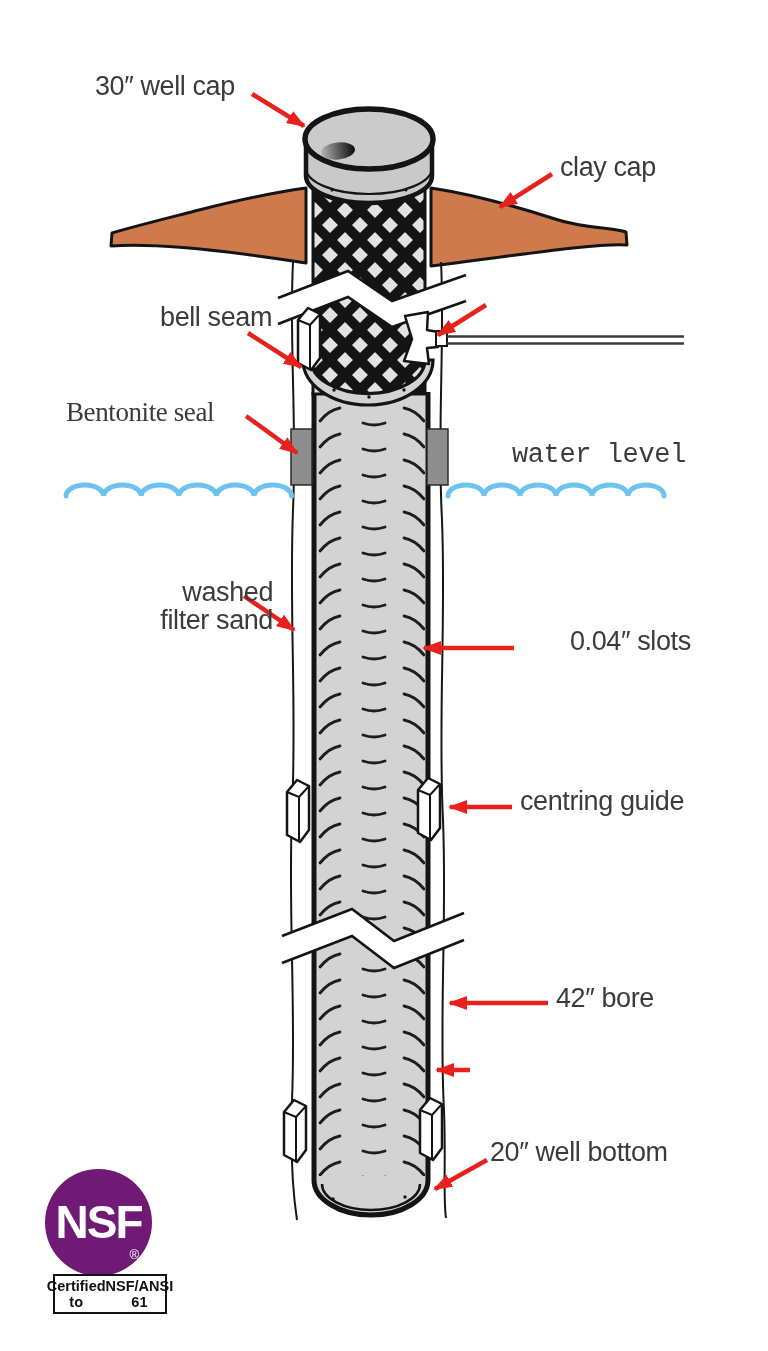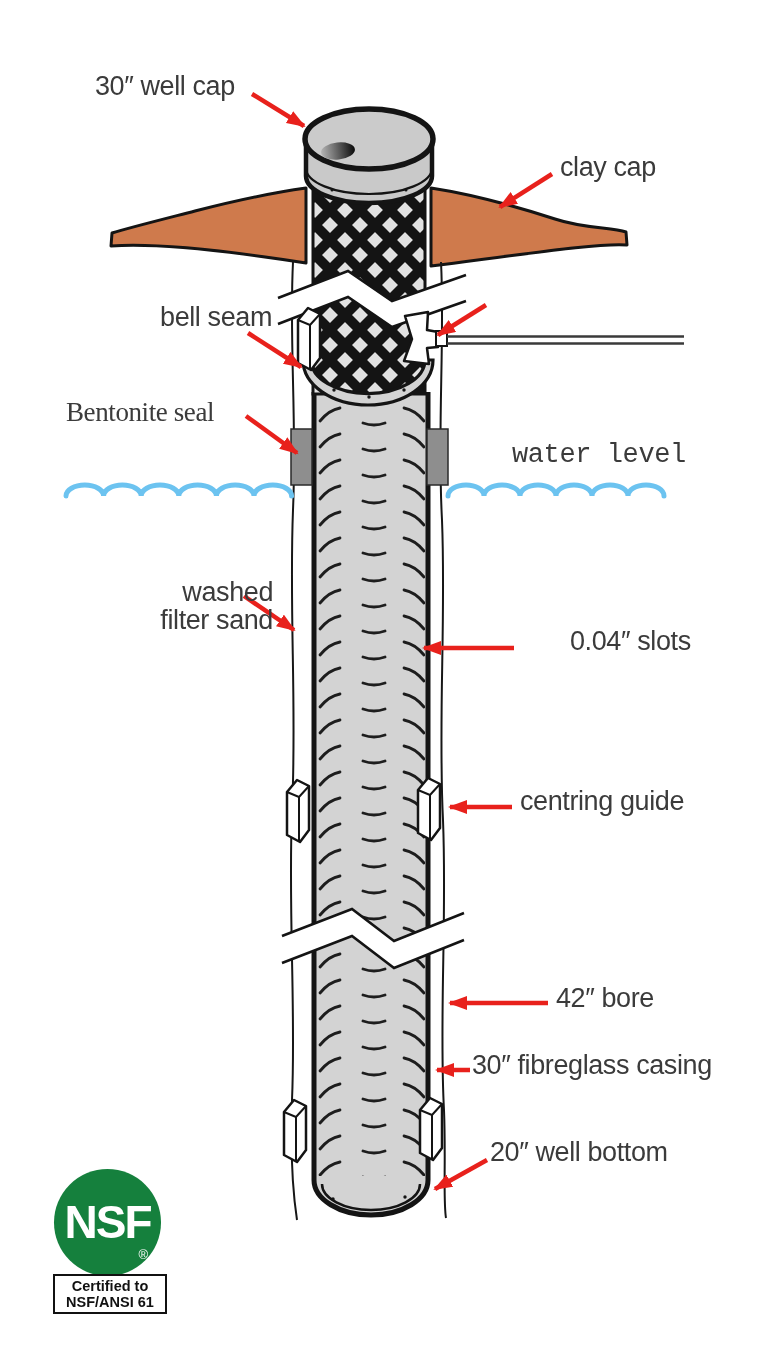--- a/index.html
+++ b/index.html
@@ -10,27 +10,27 @@
        letter-spacing:-0.4px;white-space:nowrap;}
   .lbl.right{text-align:right;}
   .clayfill{fill:var(--clay,#cf7a4c);stroke:var(--ink,#141414);stroke-width:3;stroke-linejoin:round;}
   .capfill{fill:var(--cap,#c9c9c9);stroke:var(--ink,#141414);}
   .casingfill{fill:var(--casing,#d3d3d3);stroke:var(--ink,#141414);}
   .sealfill{fill:var(--seal,#8e8e8e);stroke:#2a2a2a;stroke-width:1.5;}
   .wave{stroke:var(--water,#6cc3f0);stroke-width:5;fill:none;stroke-linecap:round;}
   .arrow{stroke:var(--accent,#e8211c);stroke-width:4.5;}
   .white{fill:#fff;stroke:var(--ink,#141414);}
   
-  .nsf-circle{position:absolute;left:54px;top:1169px;width:107px;height:107px;background:#15803d;
+  .nsf-circle{position:absolute;left:45px;top:1169px;width:107px;height:107px;background:#701a75;
               border-radius:50%;}
   .nsf-text{position:absolute;left:0;right:0;top:26px;text-align:center;color:#fff;
             font-size:46px;font-weight:bold;letter-spacing:-2px;}
   .nsf-reg{position:absolute;right:13px;bottom:14px;color:#fff;font-size:13px;}
   .nsf-box{position:absolute;left:53px;top:1274px;width:110px;height:36px;border:2.5px solid #111;
-           background:#fff;display:flex;flex-direction:column;align-items:center;justify-content:center;
+           background:#fff;display:flex;flex-direction:row;align-items:center;justify-content:center;
            font-size:14.5px;font-weight:bold;line-height:16px;color:#111;text-align:center;}
 </style>
 </head>
 <body>
 
 <div class="stage">
 
   <svg width="768" height="1351" viewBox="0 0 768 1351">
     <defs>
       <linearGradient id="holeGrad" x1="0" y1="0" x2="1" y2="0">
@@ -150,21 +150,20 @@
   </div>
   <div class="lbl" style="left:66px;top:398px;font-family:Liberation Serif, serif;">Bentonite seal</div>
   <div class="lbl" style="left:512px;top:441px;font-family:Liberation Mono, monospace;">water level</div>
   <div class="lbl right" style="right:527px;top:578px;">
     <span>washed</span><br>
     <span>filter sand</span>
   </div>
   <div class="lbl" style="left:546px;top:627px;margin-left:24px;">0.04″ slots</div>
   <div class="lbl" style="left:520px;top:787px;">centring guide</div>
   <div class="lbl" style="left:556px;top:984px;">42″ bore</div>
-  <div class="lbl" style="left:472px;top:1051px;">30″ fibreglass casing</div>
   <div class="lbl" style="left:490px;top:1138px;">20″ well bottom</div>
 
   <div class="nsf-circle">
     <div class="nsf-text">NSF</div>
     <span class="nsf-reg">®</span>
   </div>
   <div class="nsf-box">
     <span>Certified to</span>
     <span>NSF/ANSI 61</span>
   </div>

